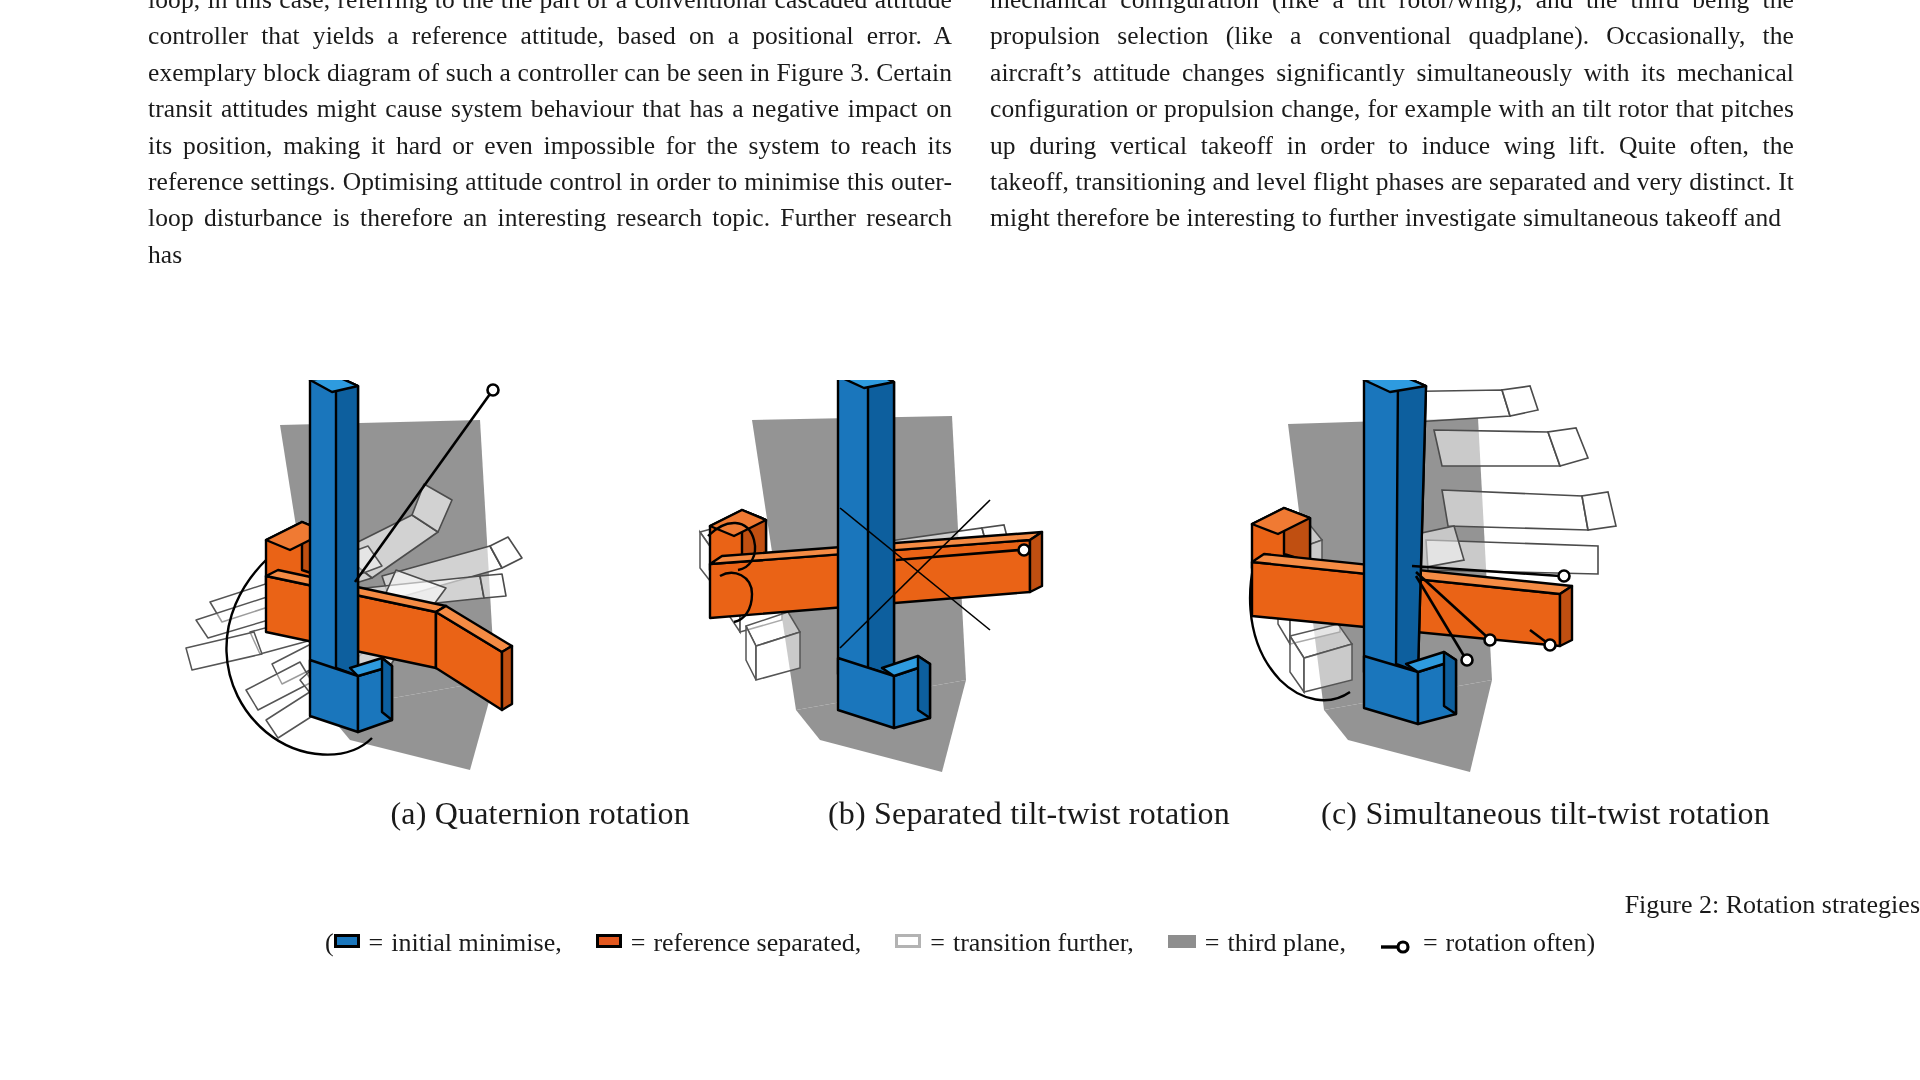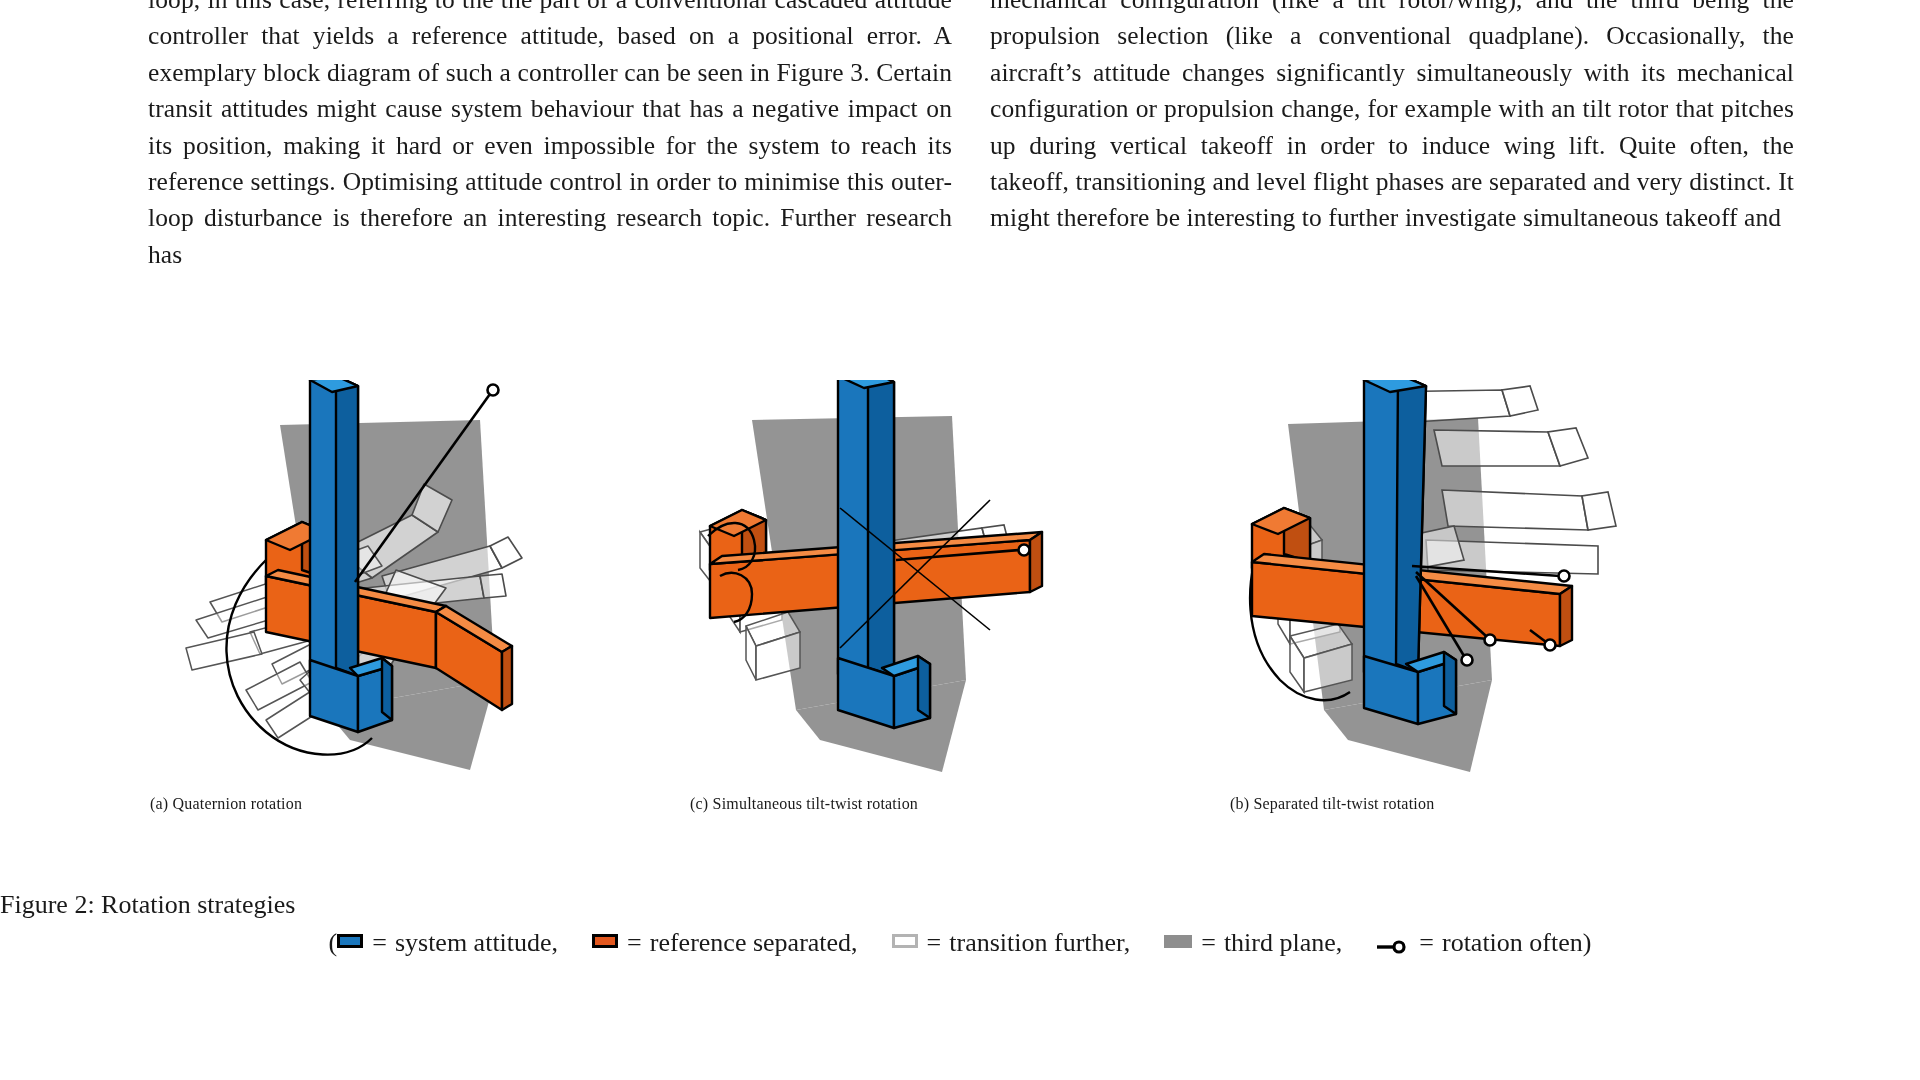--- a/index.html
+++ b/index.html
@@ -50,30 +50,30 @@
   .subfig svg{position:absolute;left:0;top:0;}
 
   .subcaptions{
     position:absolute;
     left:150px; top:415px;
     width:1620px;
     display:flex;
   }
   .subcap{
     width:540px;
-    text-align:left;
-    font-size:16px;
+    text-align:right;
+    font-size:32px;
     letter-spacing:.2px;
   }
 
   .figcaption{
     position:absolute;
     left:0; top:890px;
     width:1920px;
-    text-align:left;
+    text-align:right;
     font-size:26px;
   }
 
   .legend{
     position:absolute;
     left:0; top:928px;
     width:1920px;
     display:flex;
     justify-content:center;
     align-items:center;
@@ -305,34 +305,34 @@
             <circle cx="237" cy="280" r="5.5" fill="#fff" stroke="#000" stroke-width="2.6"></circle>
             <line x1="300" y1="250" x2="316" y2="262" stroke="#000" stroke-width="2.6"></line>
             <circle cx="320" cy="265" r="5.5" fill="#fff" stroke="#000" stroke-width="2.6"></circle>
           </g>
         </svg>
       </div>
     </div>
 
     <div class="subcaptions">
       <div class="subcap">(a) Quaternion rotation</div>
+      <div class="subcap">(b) Separated tilt-twist rotation</div>
       <div class="subcap">(c) Simultaneous tilt-twist rotation</div>
-      <div class="subcap">(b) Separated tilt-twist rotation</div>
     </div>
   </div>
 
   <div class="figcaption">Figure 2: Rotation strategies</div>
 
   <div class="legend">
     <span class="paren">(</span>
 
     <span class="lg-item">
       <span class="sw sw-blue"></span>
       <span class="eq">=</span>
-      <span>system attitude,</span>
+      <span>initial minimise,</span>
     </span>
     <span class="sep"></span>
 
     <span class="lg-item">
       <span class="sw sw-orange"></span>
       <span class="eq">=</span>
       <span>reference separated,</span>
     </span>
     <span class="sep"></span>
 

